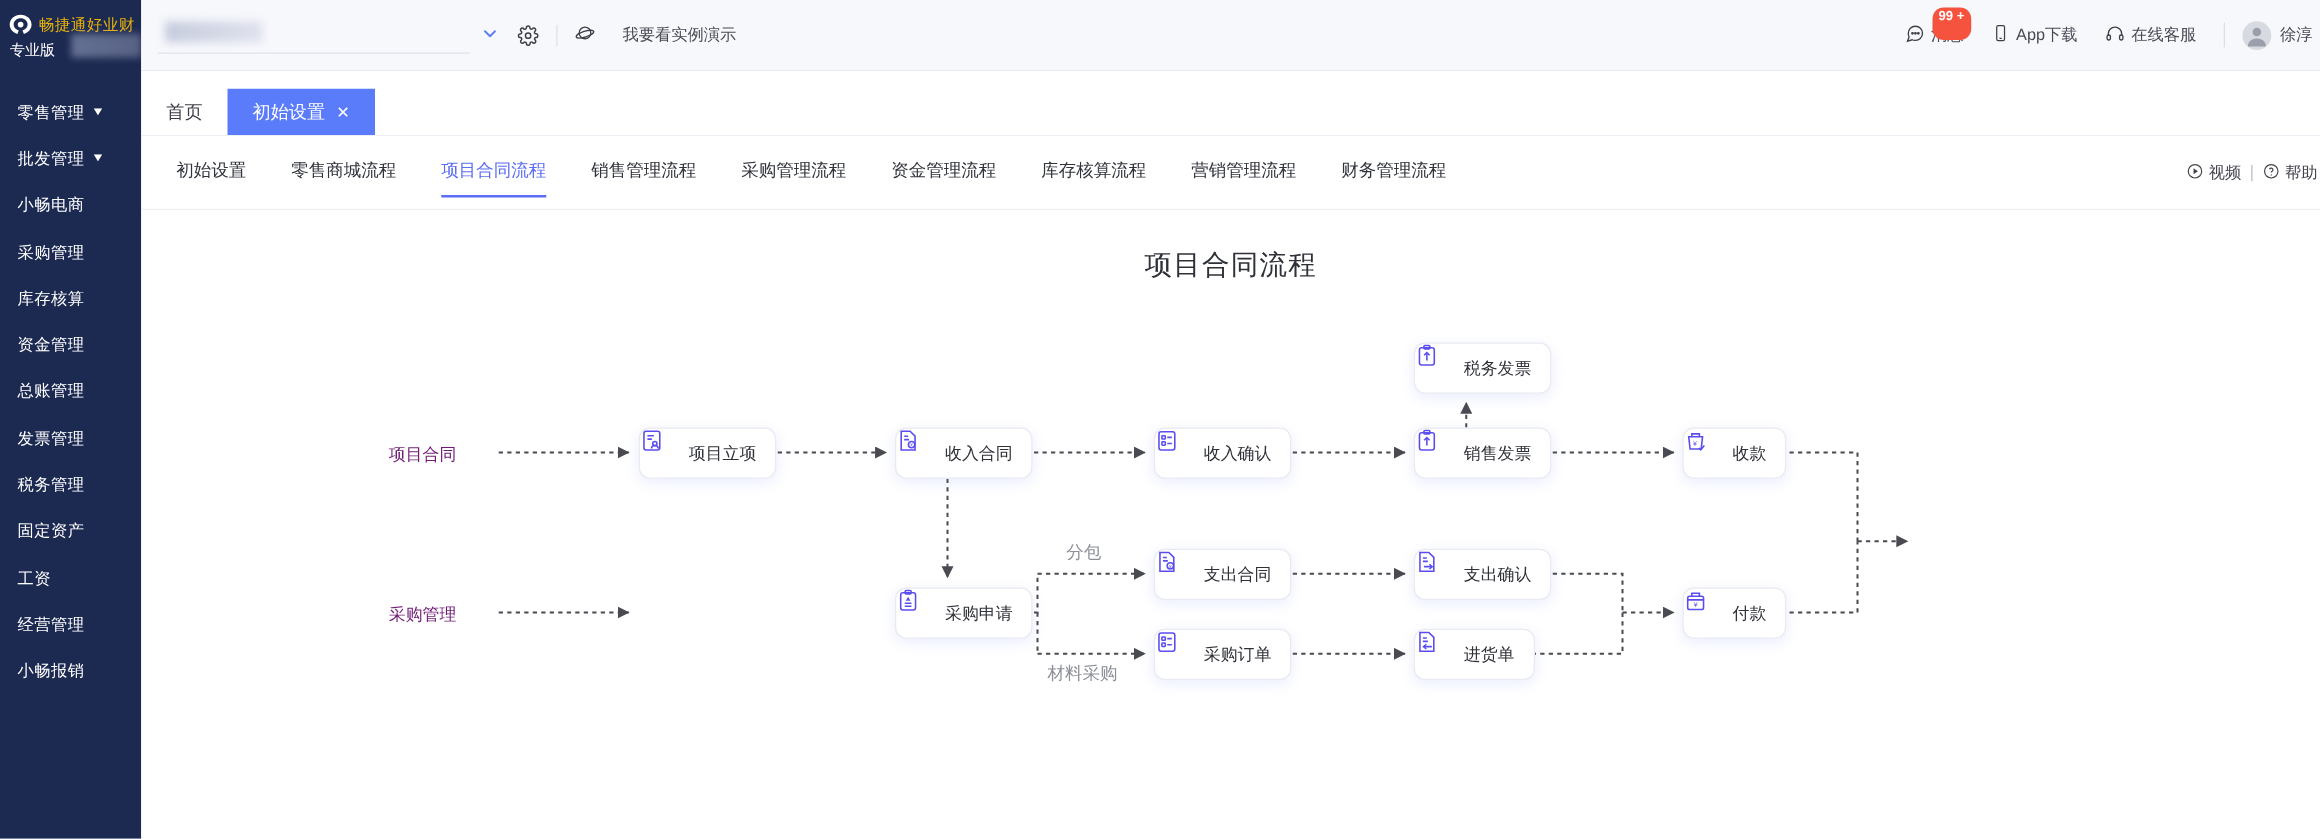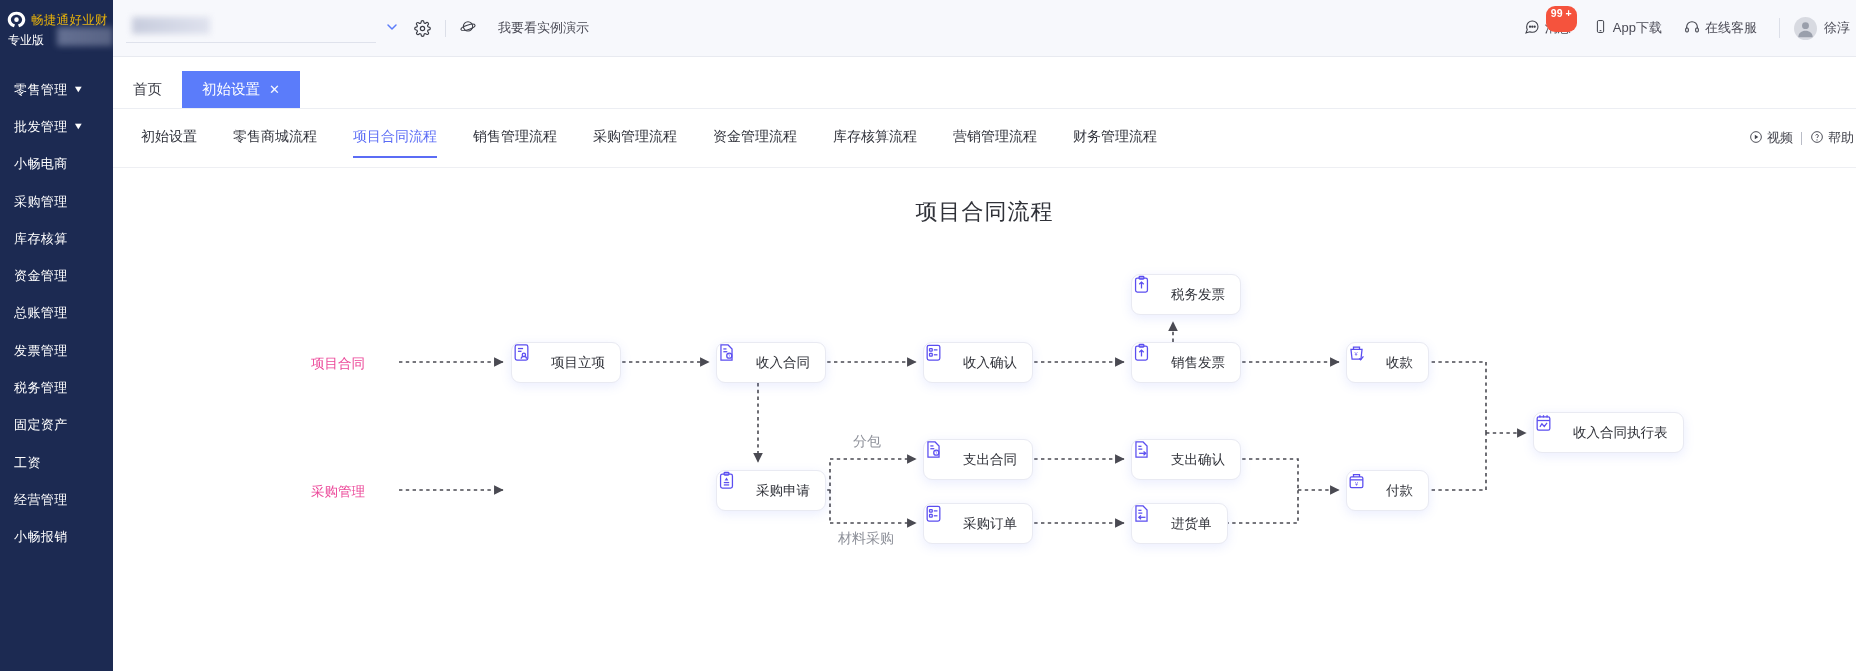--- a/index.html
+++ b/index.html
@@ -140,21 +140,21 @@
   }
   .chart-title {
     position: absolute; left: 0; right: 0; top: 29px;
     text-align: center; font-size: 22px; color: #2f3138;
     letter-spacing: 1px;
   }
   .flow { position: absolute; left: 0; top: 0; width: 1743px; height: 503px; }
   .flow svg { position: absolute; left: 0; top: 0; }
 
   .lane-label {
-    position: absolute; font-size: 13.5px; color: #ec4899; white-space: nowrap;
+    position: absolute; font-size: 13.5px; color: #701a75; white-space: nowrap;
   }
   .edge-label {
     position: absolute; font-size: 14px; color: #8d9099; white-space: nowrap;
   }
 
   .node {
     position: absolute; height: 41px; background: #fff;
     border: 1px solid #e9eaf2; border-radius: 9px;
     box-shadow: 0 3px 11px rgba(108,124,245,.14);
     display: flex; align-items: center; gap: 8px;
@@ -482,33 +482,20 @@
           <svg width="19" height="19" viewBox="0 0 24 24" fill="none" stroke="#5b4ef0" stroke-width="1.6">
               <path d="M5 8h14l-1.4 12.5H6.4z"></path>
               <path d="M8.2 8V5.2h7.6V8"></path>
               <text x="11.3" y="17" font-size="7" text-anchor="middle" fill="#5b4ef0" stroke="none">¥</text>
               <polyline points="15.4,19.4 17.2,21.2 20.8,17"></polyline>
             </svg>
         </span>
         <span class="nlabel">收款</span>
       </div>
 
-      <div class="node" style="left:1420px; top:244px;">
-        <span class="nicon">
-          <svg width="19" height="19" viewBox="0 0 24 24" fill="none" stroke="#5b4ef0" stroke-width="1.6">
-              <rect x="4" y="5" width="16" height="16.5" rx="2"></rect>
-              <line x1="4" y1="9.5" x2="20" y2="9.5"></line>
-              <line x1="7.5" y1="2.8" x2="7.5" y2="5.6"></line>
-              <line x1="12" y1="2.8" x2="12" y2="5.6"></line>
-              <line x1="16.5" y1="2.8" x2="16.5" y2="5.6"></line>
-              <polyline points="7.5,17.5 10,13.6 13,17 16.5,12.6"></polyline>
-            </svg>
-        </span>
-        <span class="nlabel">收入合同执行表</span>
-      </div>
 
       <div class="node" style="left:603px; top:302px;">
         <span class="nicon">
           <svg width="19" height="19" viewBox="0 0 24 24" fill="none" stroke="#5b4ef0" stroke-width="1.6">
               <rect x="4.5" y="4" width="15" height="17.5" rx="2.2"></rect>
               <rect x="9" y="1.8" width="6" height="3.4" rx="1"></rect>
               <path d="M12 8.2 14.4 12H9.6z" fill="#5b4ef0" stroke="none"></path>
               <line x1="8.6" y1="14.6" x2="15.4" y2="14.6"></line>
               <line x1="8.6" y1="17.6" x2="15.4" y2="17.6"></line>
             </svg>

